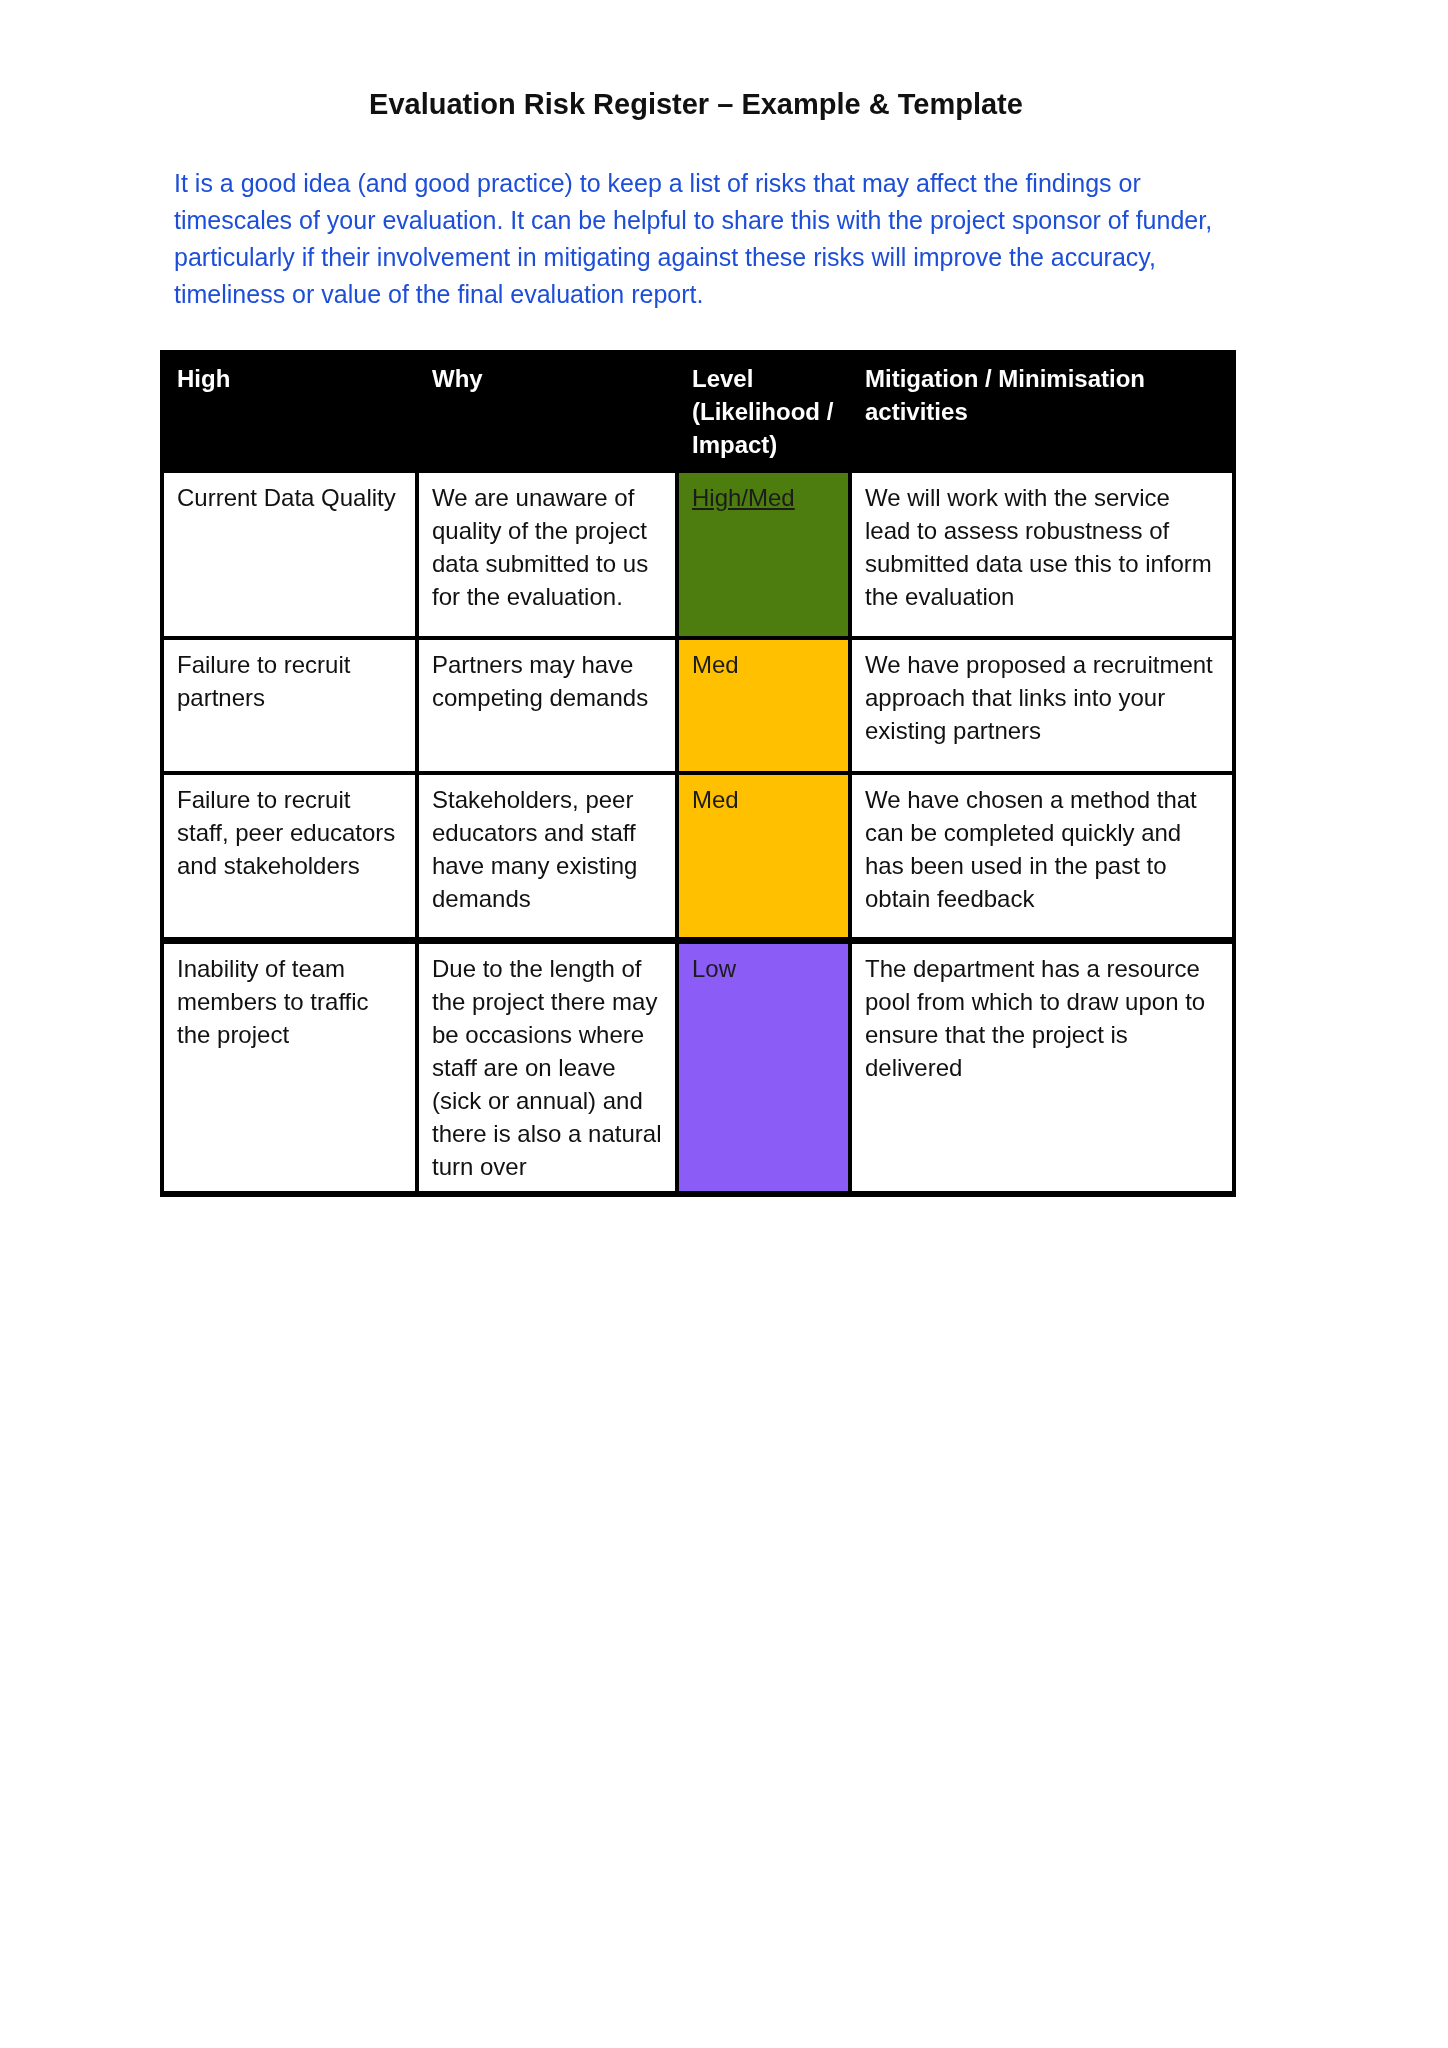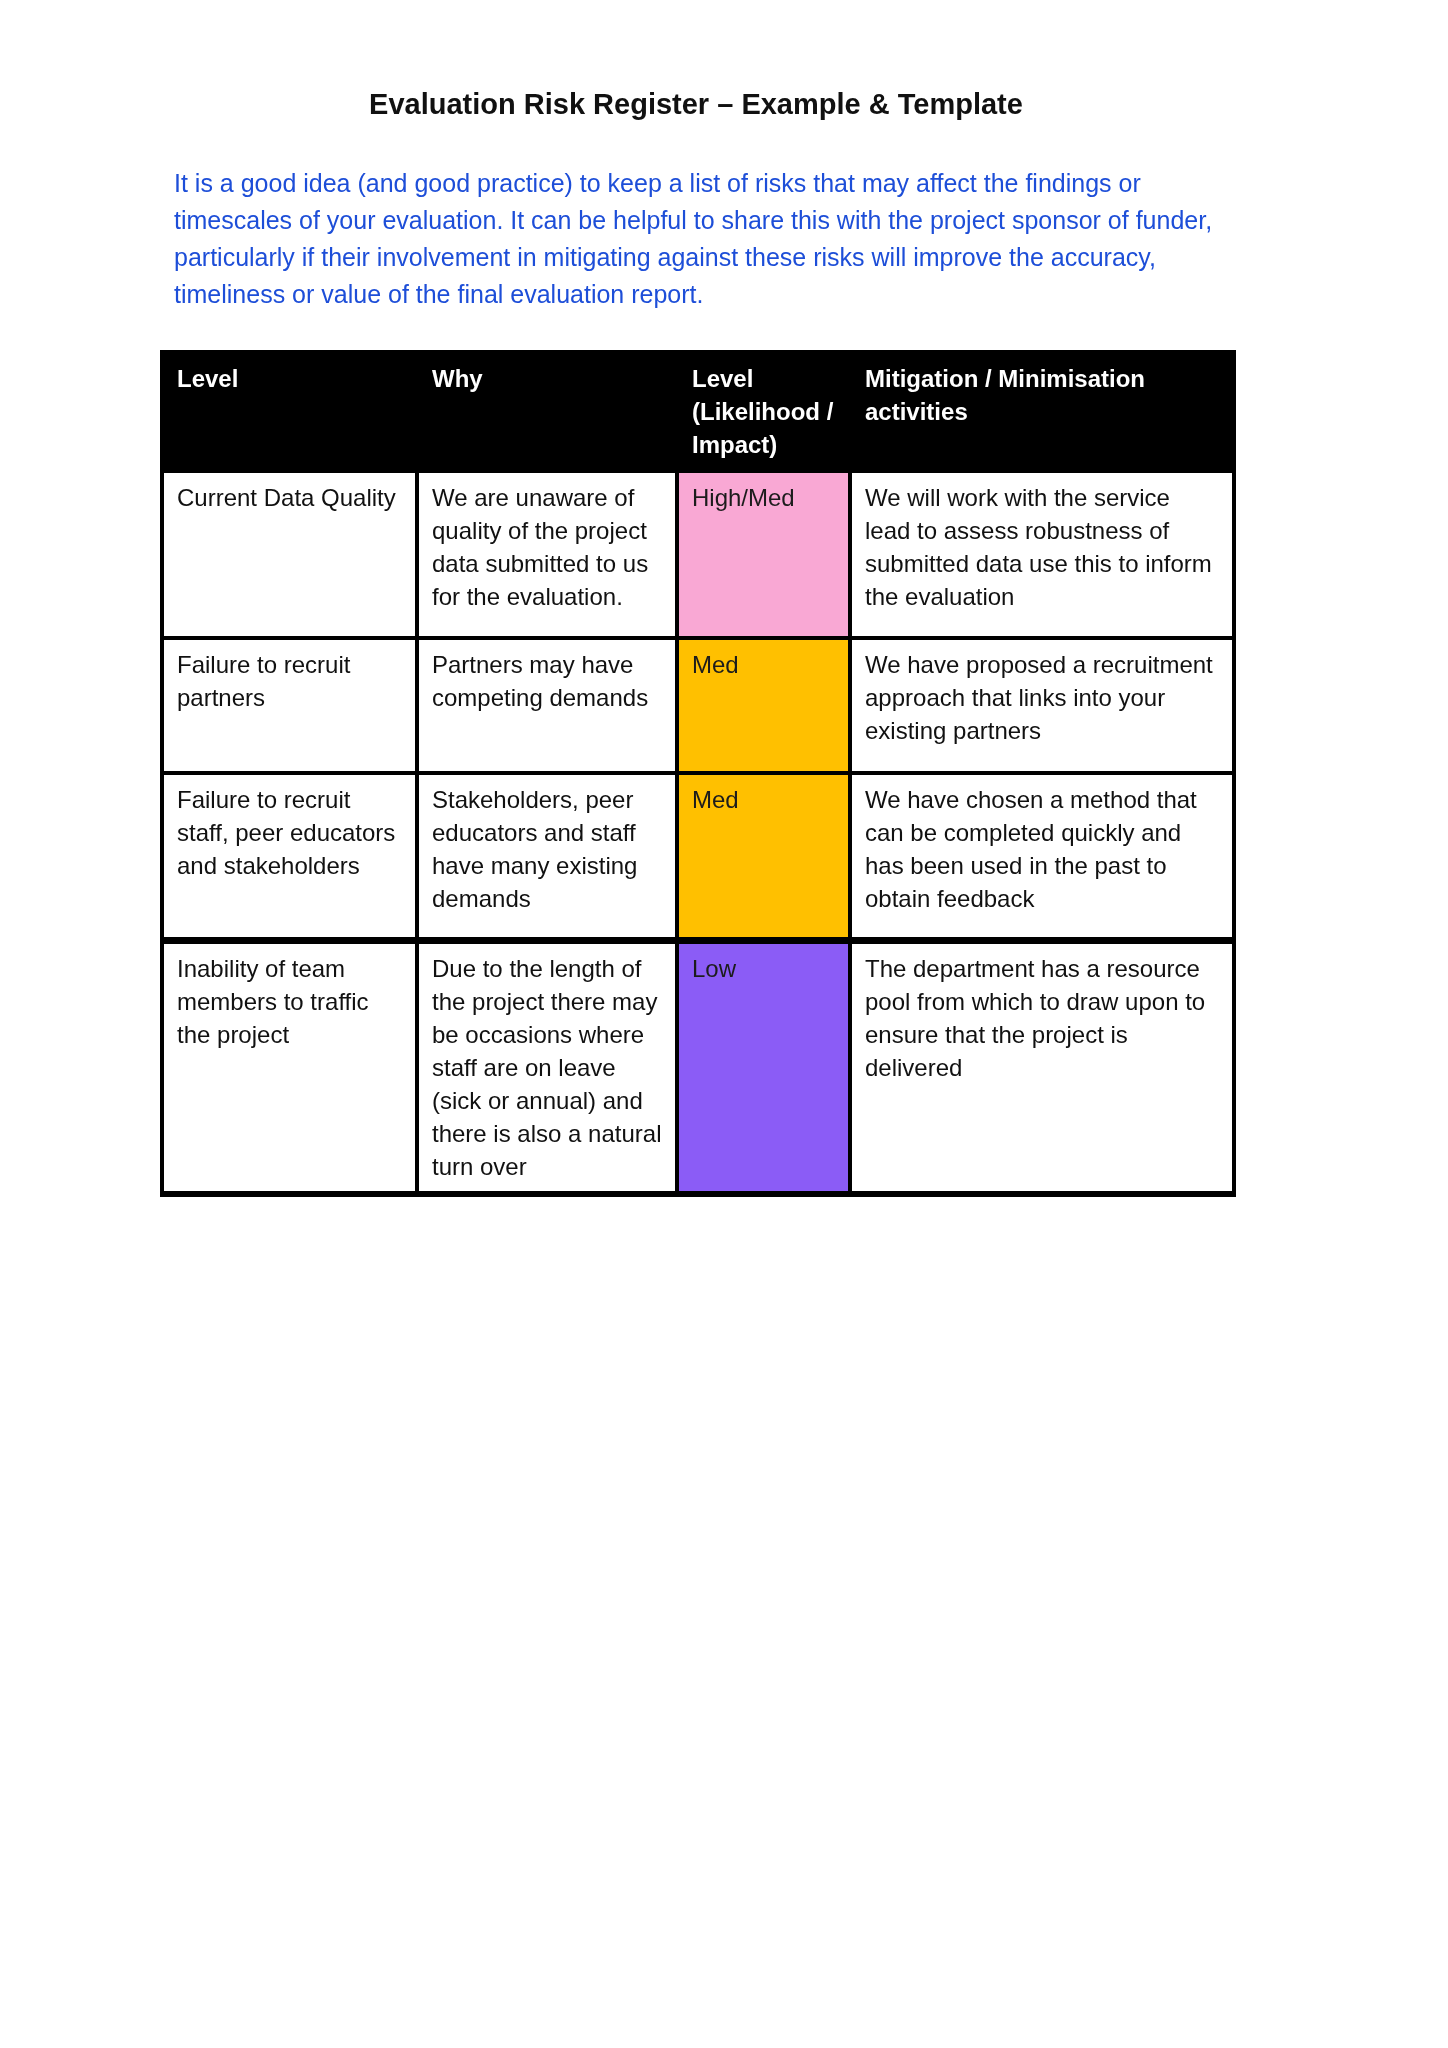--- a/index.html
+++ b/index.html
@@ -86,31 +86,31 @@
 
   <table class="risk-table">
     <colgroup>
       <col class="c-risk">
       <col class="c-why">
       <col class="c-level">
       <col class="c-mit">
     </colgroup>
     <thead>
       <tr class="hdr-row">
-        <th>Level</th>
+        <th>High</th>
         <th>Why</th>
         <th>Level (Likelihood / Impact)</th>
         <th class="mit-head">Mitigation / Minimisation activities</th>
       </tr>
     </thead>
     <tbody>
       <tr class="row-1">
         <td>Current Data Quality</td>
         <td>We are unaware of quality of the project data submitted to us for the evaluation.</td>
-        <td class="level-cell" style="background-color: #f9a8d4;">High/Med</td>
+        <td class="level-cell" style="background-color: #4d7c0f; text-decoration: underline;">High/Med</td>
         <td class="mit-cell">We will work with the service lead to assess robustness of submitted data use this to inform the evaluation</td>
       </tr>
       <tr class="row-2">
         <td>Failure to recruit partners</td>
         <td>Partners may have competing demands</td>
         <td class="level-cell" style="background-color: rgb(255, 192, 0);">Med</td>
         <td class="mit-cell">We have proposed a recruitment approach that links into your existing partners</td>
       </tr>
       <tr class="row-3">
         <td>Failure to recruit staff, peer educators and stakeholders</td>

